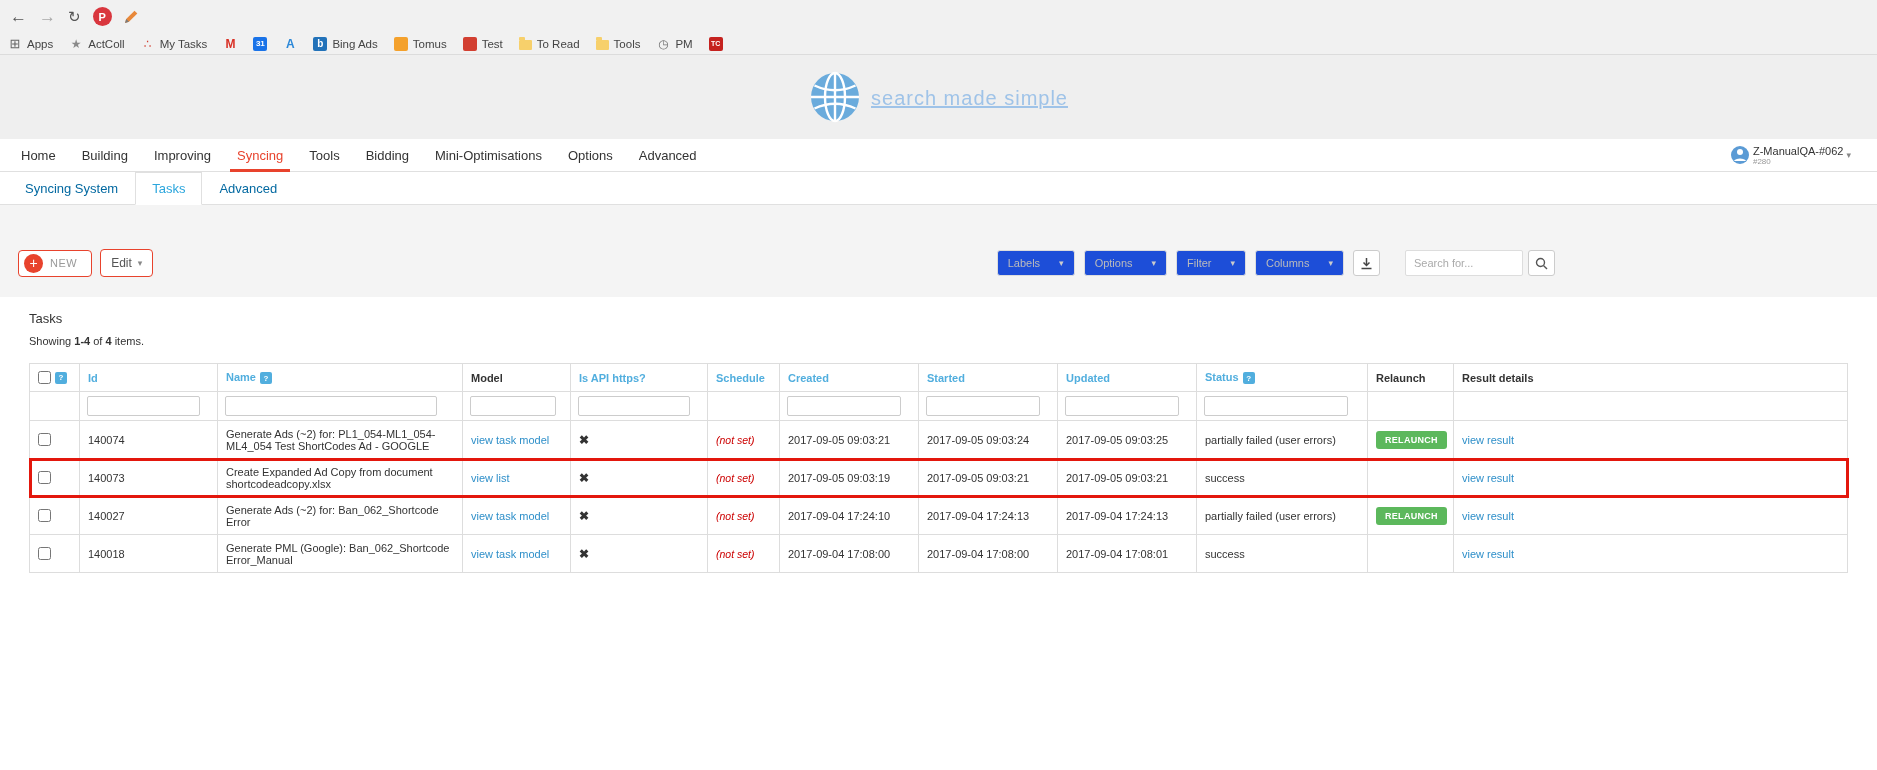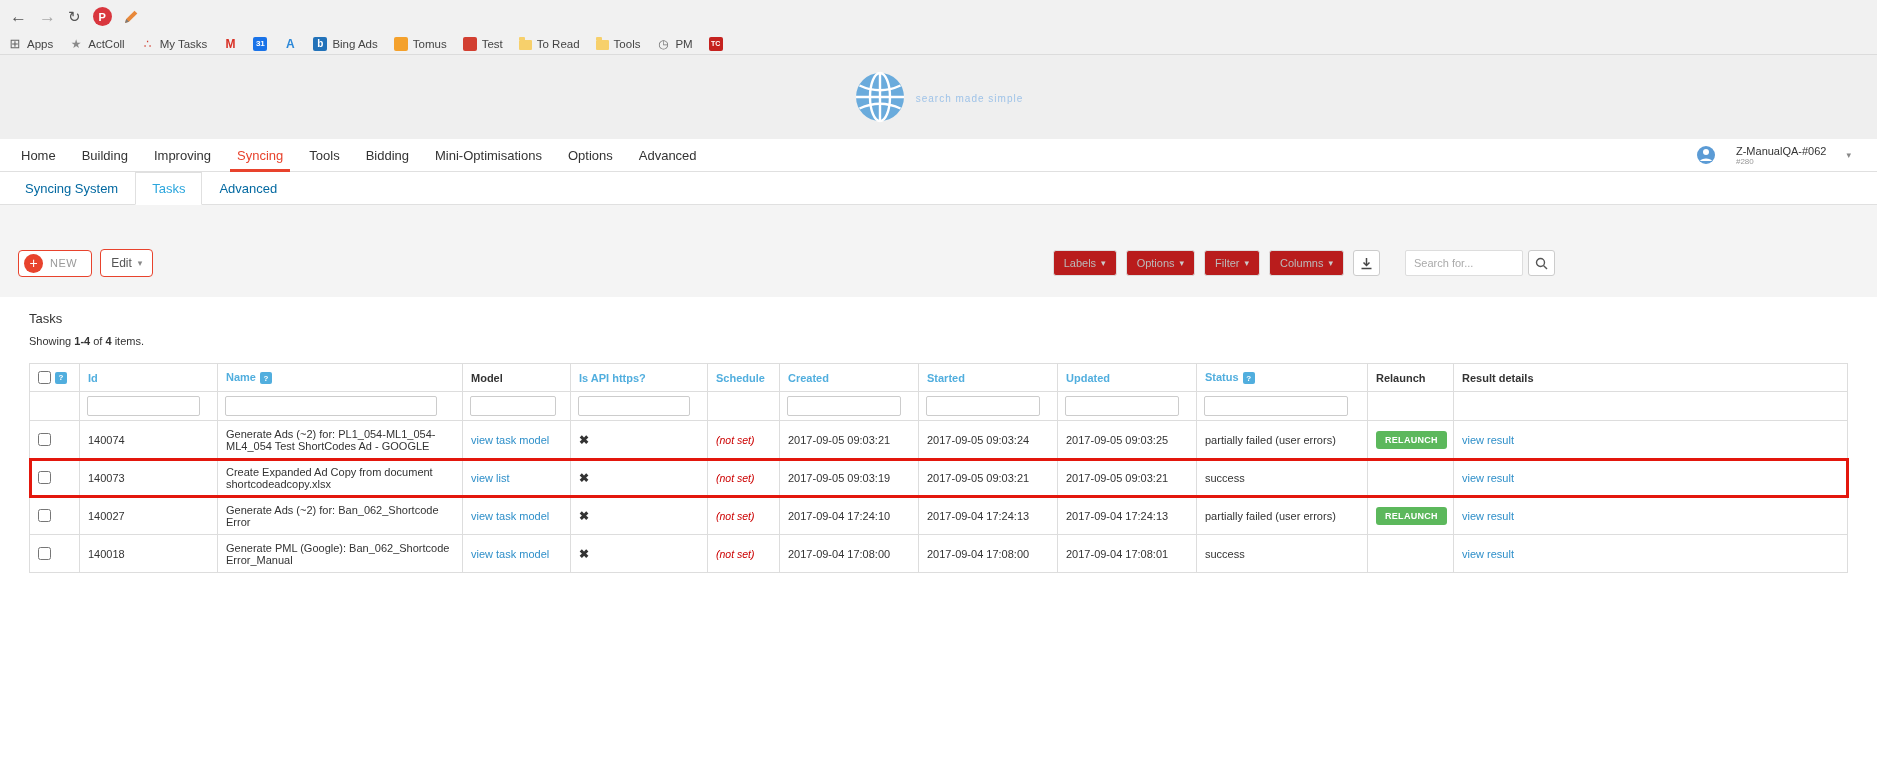--- a/index.html
+++ b/index.html
@@ -38,45 +38,45 @@
   .ic-red{background:#d23f31;}
   .ic-folder{background:#f7d06b;height:10px;width:13px;margin-top:3px;border-radius:1px;position:relative;}
   .ic-folder::before{content:"";position:absolute;top:-3px;left:0;width:6px;height:3px;background:#f7d06b;border-radius:1px 1px 0 0;}
   .ic-clock{color:#777;font-size:12px;}
   .ic-tc{background:#c5221f;color:#fff;font-weight:bold;font-size:7px;}
 
   
   .logo-band{height:84px;background:#efefef;display:flex;align-items:center;justify-content:center;}
   .logo{display:flex;align-items:center;gap:10px;}
   .logo-name{font-size:34px;font-weight:bold;color:var(--brand-red);letter-spacing:1px;line-height:1;}
-  .logo-tagline{font-size:10px;color:#9fc3e8;margin-top:3px;letter-spacing:1px;}
+  .logo-tagline{font-size:20px;color:#9fc3e8;margin-top:3px;letter-spacing:1px;text-decoration:underline;}
 
   .main-nav{background:#fff;border-bottom:1px solid #e0e0e0;display:flex;align-items:stretch;height:33px;padding-left:8px;}
   .nav-items{display:flex;}
   .nav-item{display:flex;align-items:center;padding:0 13px;font-size:13px;color:#333;cursor:pointer;position:relative;white-space:nowrap;}
   .nav-item.active{color:var(--accent-red);}
   .nav-item.active::after{content:"";position:absolute;left:6px;right:6px;bottom:-1px;height:3px;background:var(--accent-red);}
-  .nav-user{margin-left:auto;display:flex;align-items:center;gap:20px;padding-right:26px;cursor:pointer;}
+  .nav-user{margin-left:auto;display:flex;align-items:center;gap:3px;padding-right:26px;cursor:pointer;}
   .nav-user-name{font-size:11px;color:#333;}
   .nav-user-id{font-size:8px;color:#999;}
   .caret{color:#888;font-size:9px;line-height:1;}
 
   .sub-nav{background:#fff;border-bottom:1px solid #e0e0e0;display:flex;height:33px;padding-left:8px;}
   .subnav-item{display:flex;align-items:center;padding:0 16px;font-size:13px;color:#0369a1;cursor:pointer;border:1px solid transparent;}
   .subnav-item.active{color:var(--active-tab-blue);border-color:#e0e0e0;border-bottom-color:#fff;margin-bottom:-1px;background:#fff;}
 
   
   .toolbar-band{background:#f4f4f4;padding:44px 0 20px;}
   .toolbar{display:flex;align-items:center;padding:0 322px 0 18px;}
   .btn-new{display:inline-flex;align-items:center;gap:7px;background:#fff;border:1px solid var(--accent-red);border-radius:4px;padding:3px 14px 3px 5px;cursor:pointer;font-family:inherit;}
   .plus-circle{width:19px;height:19px;border-radius:50%;background:var(--accent-red);color:#fff;font-size:14px;display:flex;align-items:center;justify-content:center;line-height:1;}
   .new-label{color:#9a9a9a;font-size:11px;letter-spacing:.5px;}
   .btn-edit{margin-left:8px;display:inline-flex;align-items:center;gap:6px;background:#fff;border:1px solid var(--accent-red);border-radius:4px;padding:6px 10px;font-size:12px;color:#555;cursor:pointer;font-family:inherit;}
   .toolbar-right{margin-left:auto;display:flex;align-items:center;gap:9px;}
-  .muted-btn{display:inline-flex;align-items:center;gap:5px;background:#b91c1c;border:1px solid #ddd;border-radius:3px;padding:6px 10px;font-size:11px;color:#bbb;cursor:pointer;font-family:inherit;}
+  .muted-btn{display:inline-flex;align-items:center;gap:19px;background:#1d4ed8;border:1px solid #ddd;border-radius:3px;padding:6px 10px;font-size:11px;color:#bbb;cursor:pointer;font-family:inherit;}
   .muted-btn .caret{color:#ccc;}
   .icon-btn{width:27px;height:26px;background:#fff;border:1px solid #ccc;border-radius:3px;display:inline-flex;align-items:center;justify-content:center;cursor:pointer;}
   .search-wrap{display:flex;align-items:center;gap:5px;margin-left:16px;}
   .search-input{width:118px;height:26px;border:1px solid #ddd;border-radius:2px;padding:0 8px;font-size:11px;color:#666;font-family:inherit;}
   .search-input::placeholder{color:#aaa;}
 
   
   .content{background:#fff;padding:14px 29px 40px;}
   .section-title{font-size:13px;color:#333;margin-bottom:9px;}
   .summary{font-size:11px;color:#333;margin-bottom:16px;}

